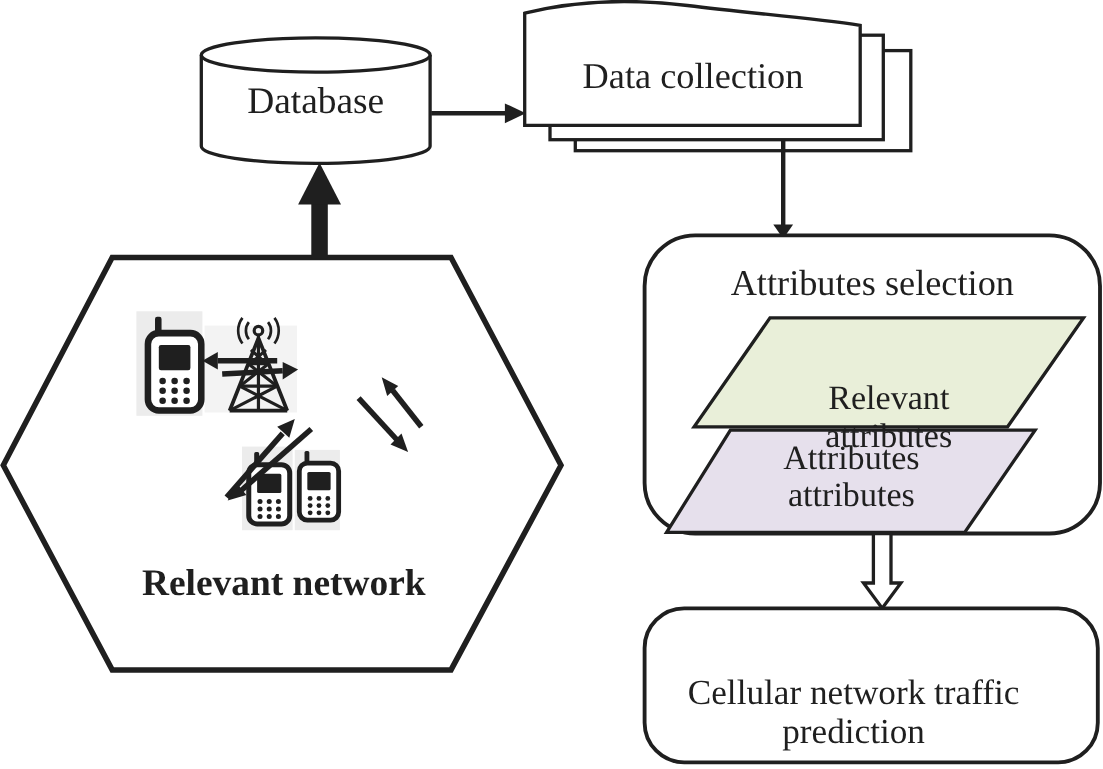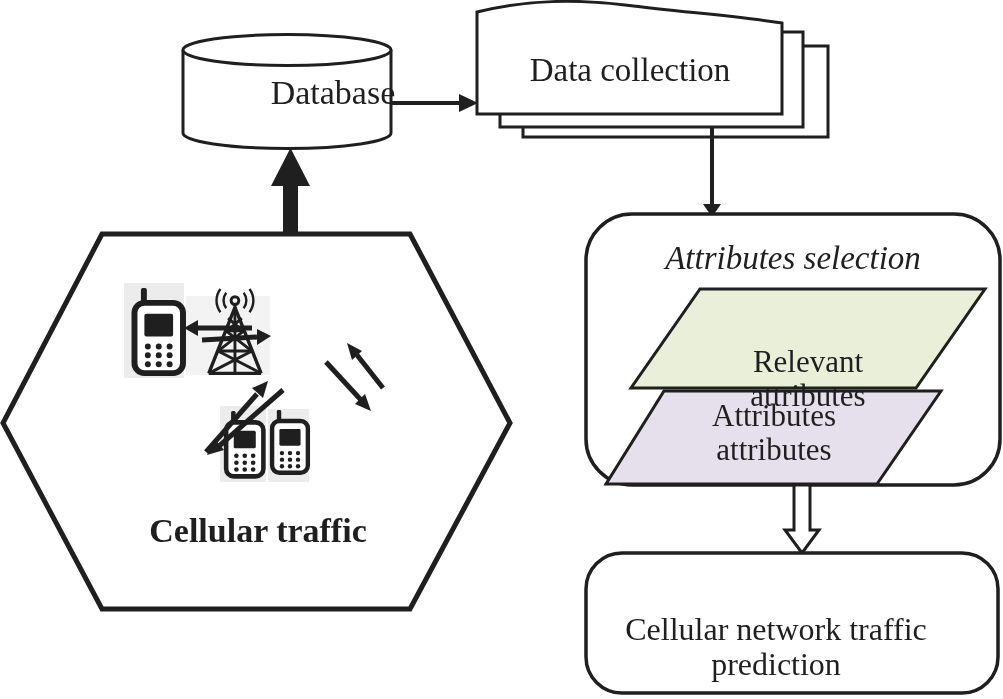--- a/index.html
+++ b/index.html
@@ -12,23 +12,23 @@
     overflow: hidden;
   }
   #shapes { position: absolute; left: 0; top: 0; }
   .lbl {
     position: absolute;
     text-align: center;
     white-space: pre-line;
     color: #1f1f1f;
     pointer-events: none;
   }
-  .lbl-database   { left: 182px; top:  76px; width: 210px; font-size: 34px; line-height: 34px; margin-left: 46px; }
+  .lbl-database   { left: 182px; top:  76px; width: 210px; font-size: 34px; line-height: 34px; }
   .lbl-datacoll   { left: 477px; top:  54px; width: 306px; font-size: 33px; line-height: 33px; }
-  .lbl-attrtitle  { left: 586px; top: 242px; width: 414px; font-size: 33px; line-height: 33px; font-style: italic; }
+  .lbl-attrtitle  { left: 586px; top: 242px; width: 414px; font-size: 33px; line-height: 33px; }
   .lbl-relevant   { left: 658px; top: 303px; width: 300px; font-size: 31px; line-height: 34px; margin-top: 42px; }
   .lbl-dissimilar { left: 624px; top: 399px; width: 300px; font-size: 31px; line-height: 34px; }
   .lbl-prediction { left: 586px; top: 612px; width: 380px; font-size: 32px; line-height: 35px; }
   .lbl-cellular   { left: 108px; top: 514px; width: 300px; font-size: 34px; line-height: 34px; font-weight: bold; }
 </style>
 </head>
 <body>
 
 <div id="stage">
 
@@ -149,15 +149,15 @@
 
   <div class="lbl lbl-relevant">Relevant
 attributes</div>
 
   <div class="lbl lbl-dissimilar">Attributes
 attributes</div>
 
   <div class="lbl lbl-prediction">Cellular network traffic
 prediction</div>
 
-  <div class="lbl lbl-cellular">Cellular traffic</div>
+  <div class="lbl lbl-cellular">Relevant network</div>
 
 </div>
 
 </body></html>

